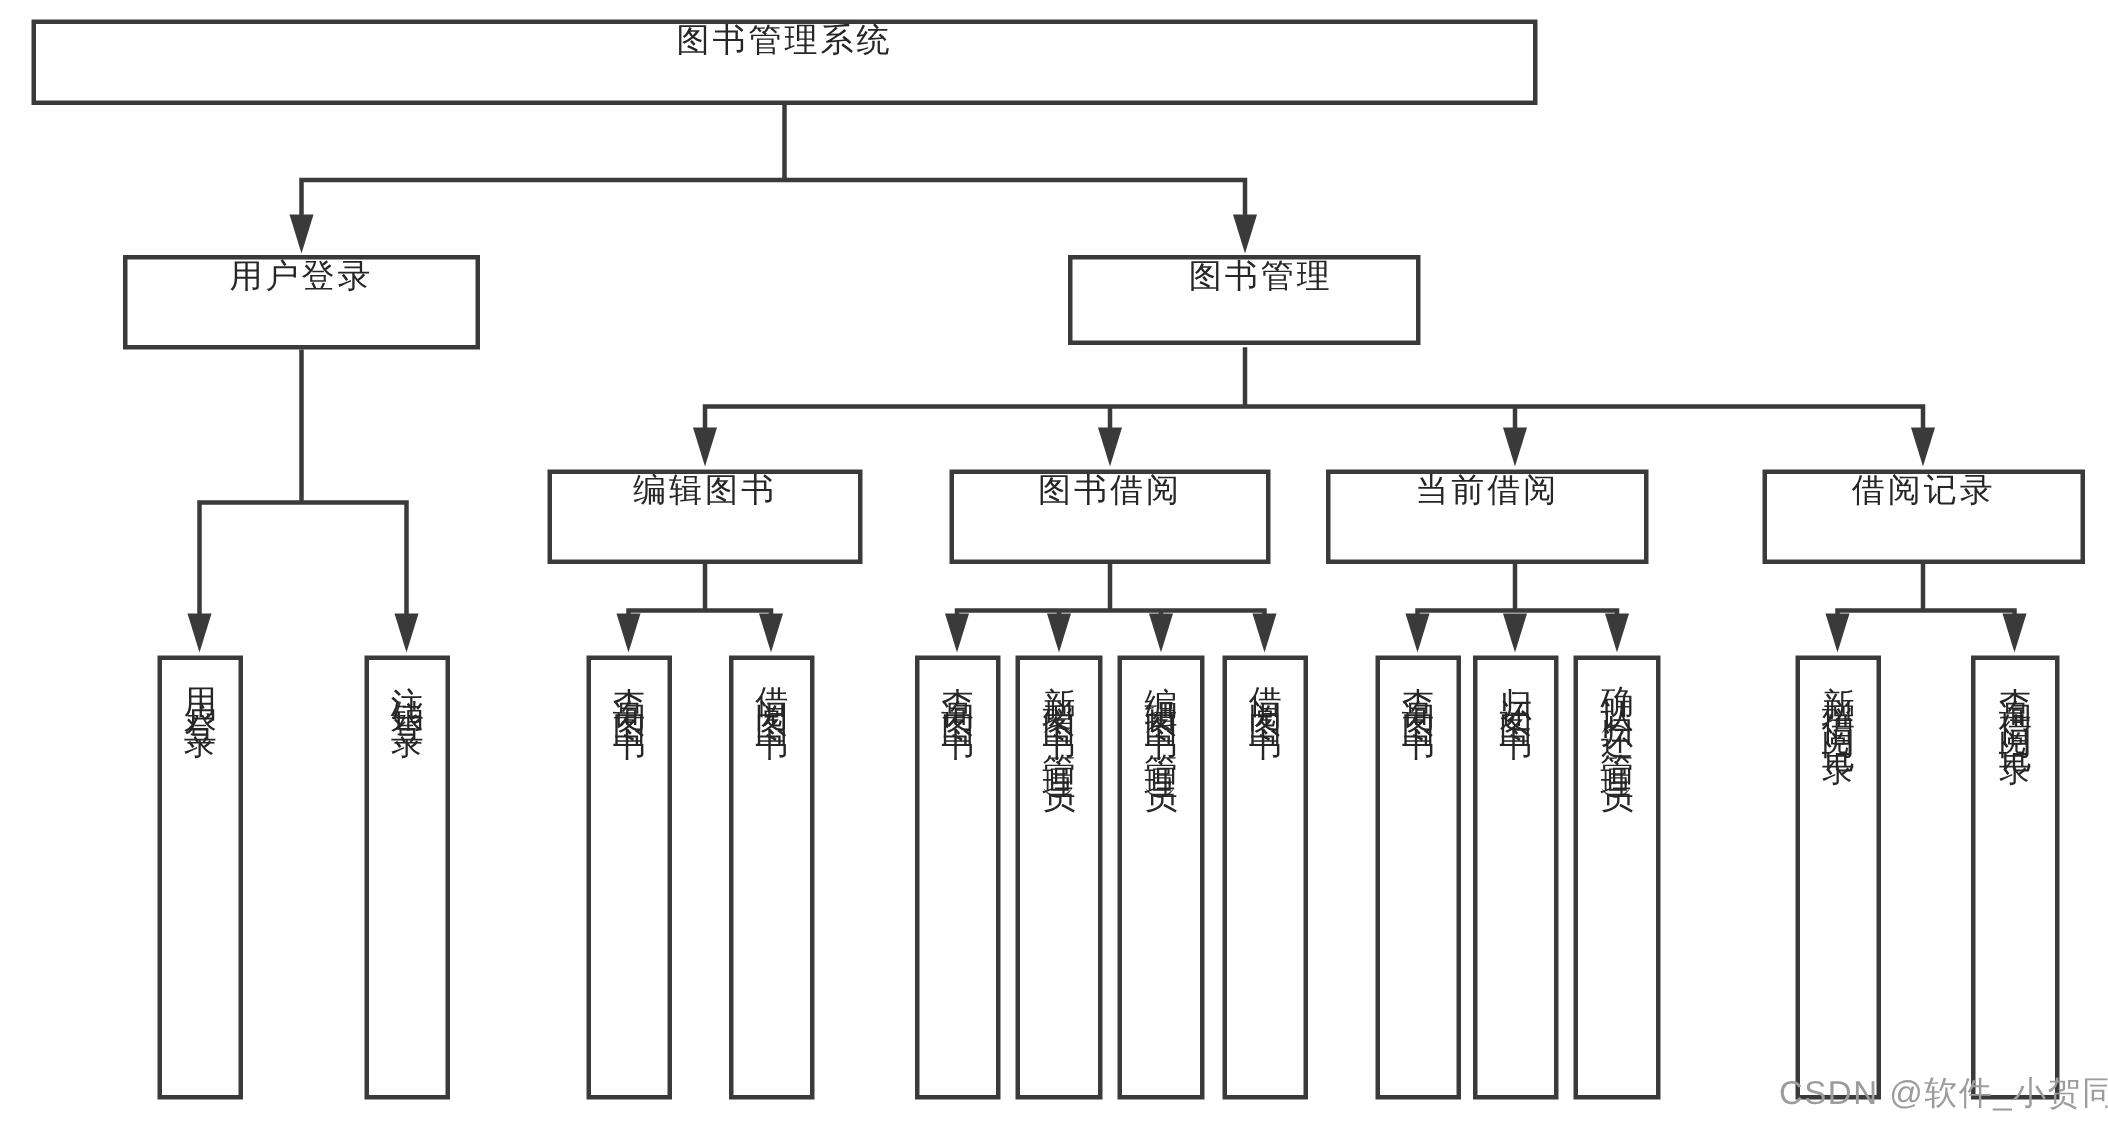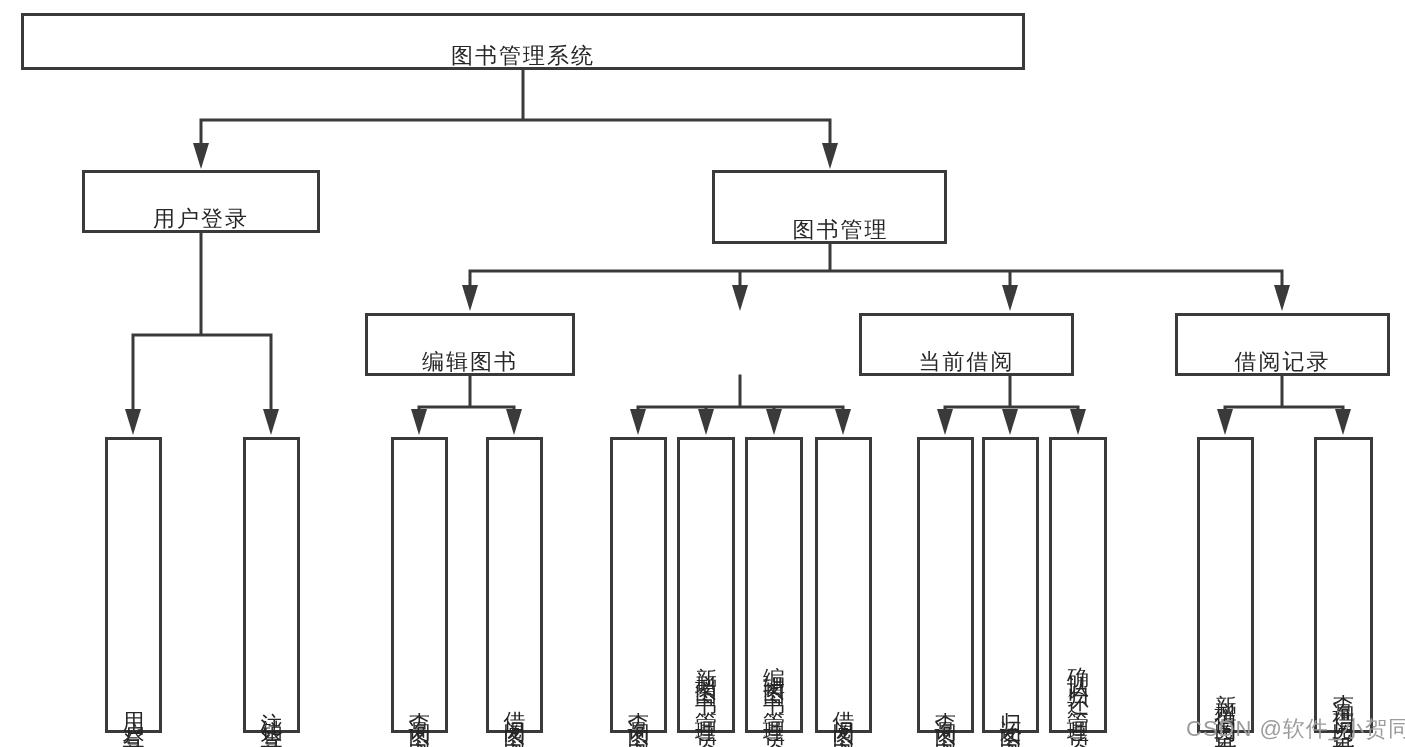--- a/index.html
+++ b/index.html
@@ -16,21 +16,21 @@
     overflow:hidden;
     font-family:"Liberation Sans", sans-serif;
   }
   #stage{position:absolute;inset:0;width:1405px;height:747px;}
   svg.connectors{position:absolute;left:0;top:0;z-index:1;pointer-events:none;color:var(--line);}
   .box{
     position:absolute;
     box-sizing:border-box;
     background:#fff;
     border:3px solid var(--line);
-    display:flex;align-items:flex-end;justify-content:center;
+    display:flex;align-items:flex-start;justify-content:center;
     z-index:2;
     color:var(--text);
   }
   .hnode span{
     font-size:22px;
     letter-spacing:2px;
     white-space:nowrap;
     line-height:1;
   }
   .leaf span{
@@ -103,28 +103,31 @@
     </g>
   </svg>
 
   <div class="box hnode" style="left:21px;top:13px;width:1004px;height:57px;">
     <span>图书管理系统</span>
   </div>
 
   <div class="box hnode" style="left:82px;top:170px;width:238px;height:63px;">
     <span>用户登录</span>
   </div>
-  <div class="box hnode" style="left:712px;top:170px;width:235px;height:74px;padding-left:22px;">
+  <div class="box hnode" style="left:712px;top:170px;width:235px;height:60px;padding-left:22px;">
     <span>图书管理</span>
   </div>
 
   <div class="box hnode" style="left:365px;top:313px;width:210px;height:63px;">
     <span>编辑图书</span>
   </div>
-  <div class="box hnode" style="left:859px;top:313px;width:215px;height:63px;">
+  <div class="box hnode" style="left:633px;top:313px;width:214px;height:63px;">
+    <span>图书借阅</span>
+  </div>
+  <div class="box hnode" style="left:884px;top:313px;width:215px;height:63px;">
     <span>当前借阅</span>
   </div>
   <div class="box hnode" style="left:1175px;top:313px;width:215px;height:63px;">
     <span>借阅记录</span>
   </div>
 
   <div class="box leaf" style="left:105px;top:437px;width:57px;height:296px;">
     <span>用户登录</span>
   </div>
   <div class="box leaf" style="left:243px;top:437px;width:57px;height:296px;">

